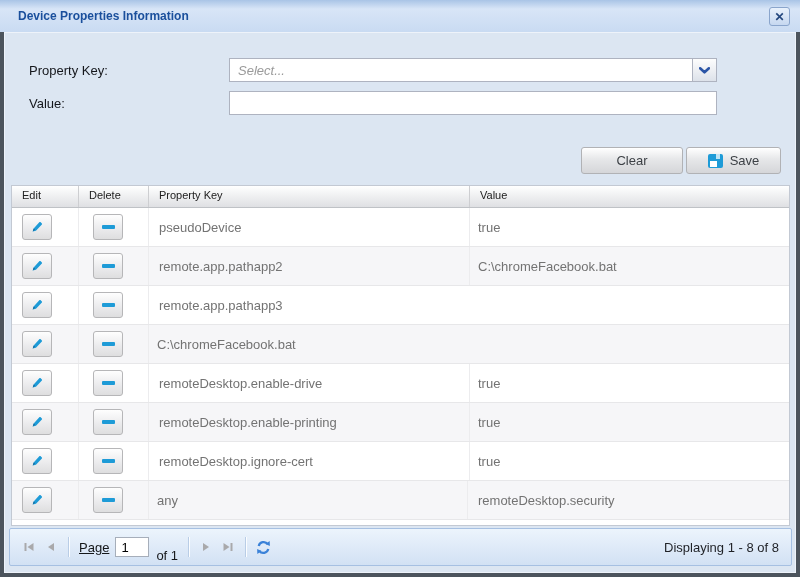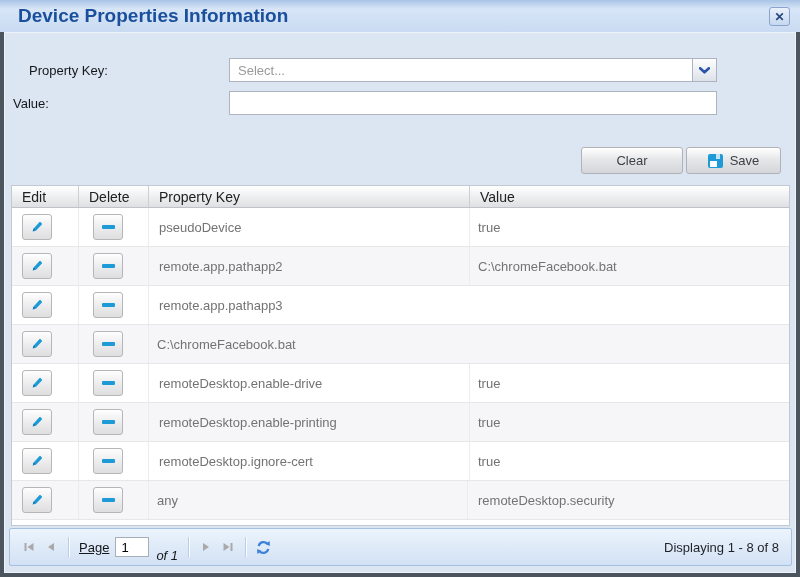--- a/index.html
+++ b/index.html
@@ -10,52 +10,52 @@
     --toolbar_border:#a6c0e2;
     --frame_dark:#4c545d;
     --body_bg:#dce6f2;
   }
   *{margin:0;padding:0;box-sizing:border-box;}
   html,body{font-family:"Liberation Sans",sans-serif;}
   .window{position:relative;width:800px;height:577px;background:var(--frame_dark);overflow:hidden;}
   .titlebar{position:absolute;top:0;left:0;right:0;height:32px;
     background:linear-gradient(180deg,#a9c4e6 0%,#d8e5f7 28%,#c9dbf2 100%);
     display:flex;align-items:center;}
-  .title{color:var(--title_text);font-size:19px;font-weight:bold;padding-left:18px;}
+  .title{color:var(--title_text);font-size:12px;font-weight:bold;padding-left:18px;}
   .close-btn{position:absolute;right:10px;top:7px;width:21px;height:19px;border:1px solid #8aa5cc;
     border-radius:3px;background:linear-gradient(#e9f1fc,#c6d8f0);color:#24477e;font-size:12px;
     font-weight:bold;display:flex;align-items:center;justify-content:center;cursor:pointer;line-height:1;}
   .dlg-body{position:absolute;top:32px;left:4px;right:4px;bottom:4px;background:var(--body_bg);
     border:1px solid #eef3fa;}
   .form-label{position:absolute;font-size:13px;color:#15171c;}
   .lbl-key{left:24px;top:30px;}
-  .lbl-val{left:8px;top:63px;}
+  .lbl-val{left:24px;top:63px;}
   .combo{position:absolute;left:224px;top:25px;width:488px;height:24px;border:1px solid #aeb3c0;
-    background:#fff;display:flex;cursor:pointer;}
+    background:#fff;display:flex;cursor:pointer;font-style:italic;}
   .combo-text{flex:1;font-size:13px;color:#9a9a9a;padding:4px 0 0 8px;overflow:hidden;white-space:nowrap;}
   .combo-trigger{width:24px;border-left:1px solid #aeb3c0;background:linear-gradient(#fdfdfd,#dde2ea);
     display:flex;align-items:center;justify-content:center;}
   .chev path{stroke:#2b55a6;stroke-width:2.4;fill:none;stroke-linecap:round;stroke-linejoin:round;}
   .text-input{position:absolute;left:224px;top:58px;width:488px;height:24px;border:1px solid #aeb3c0;
     background:#fff;font-size:13px;padding-left:6px;font-family:"Liberation Sans",sans-serif;}
   .btn{position:absolute;top:114px;height:27px;border:1px solid #b1b2b5;border-radius:3px;
     background:linear-gradient(#ffffff,#e6e7e9 45%,#d5d6d9);font-size:13px;color:#3d4146;
     display:flex;align-items:center;justify-content:center;gap:7px;cursor:pointer;
     box-shadow:0 1px 0 rgba(255,255,255,.6) inset;}
   .btn-clear{left:576px;width:102px;}
   .btn-save{left:681px;width:95px;}
   .floppy{position:relative;width:15px;height:14px;background:var(--icon_blue);border-radius:2px;flex:none;}
   .floppy::after{content:"";position:absolute;left:2px;bottom:1px;width:7px;height:6px;background:#fff;}
   .floppy::before{content:"";position:absolute;right:3px;top:0;width:4px;height:5px;background:#bfe4f5;}
   
   .grid{position:absolute;left:6px;top:152px;width:779px;height:341px;background:#fff;
     border:1px solid #c3c9d3;overflow:hidden;}
   .grid-header{display:flex;height:22px;background:linear-gradient(#ffffff,#ebecee 60%,#dfe0e3);
     border-bottom:1px solid #bfc2c6;}
-  .hcell{font-size:14px;color:#212121;padding:3px 0 0 10px;border-right:1px solid #cdced1;
+  .hcell{font-size:11px;color:#212121;padding:3px 0 0 10px;border-right:1px solid #cdced1;
     overflow:hidden;white-space:nowrap;}
   .hcell:last-child{border-right:none;}
   .c-edit{width:67px;flex:none;}
   .c-del{width:70px;flex:none;}
   .c-key{width:321px;flex:none;}
   .c-val{flex:1;}
   .grid-row{display:flex;height:39px;border-bottom:1px solid #e7e7e9;background:#fff;align-items:center;}
   .grid-row.alt{background:#f6f6f8;}
   .cell{height:100%;display:flex;align-items:center;border-right:1px solid #ececee;overflow:hidden;}
   .cell:last-child{border-right:none;}
@@ -73,21 +73,21 @@
     border-radius:2px;background:linear-gradient(#ecf4fc,#d2e1f4);display:flex;align-items:center;
     padding:0 8px;font-size:13px;color:#15171a;}
   .tool{width:22px;height:22px;display:flex;align-items:center;justify-content:center;cursor:pointer;flex:none;}
   .nav-icon rect,.nav-icon path{fill:var(--disabled_arrow);}
   .refresh-icon path{stroke:var(--refresh_blue);stroke-width:2.1;fill:none;}
   .refresh-icon polygon{fill:var(--refresh_blue);}
   .tsep{width:1px;height:20px;background:#b9cde6;box-shadow:1px 0 0 #fbfdff;margin:0 6px;flex:none;}
   .page-label{margin:0 6px 0 4px;text-decoration:underline;}
   .page-input{width:34px;height:20px;border:1px solid #a6aeba;font-size:13px;padding-left:5px;
     font-family:"Liberation Sans",sans-serif;}
-  .of-label{margin:16px 4px 0 7px;font-style:italic;}
+  .of-label{margin:16px 4px 0 7px;}
   .page-status{margin-left:auto;padding-right:4px;color:#1f2126;}
 </style>
 </head>
 <body>
 
 <div class="window">
   <div class="titlebar">
     <span class="title">Device Properties Information</span>
     <div class="close-btn">
       <span>✕</span>

